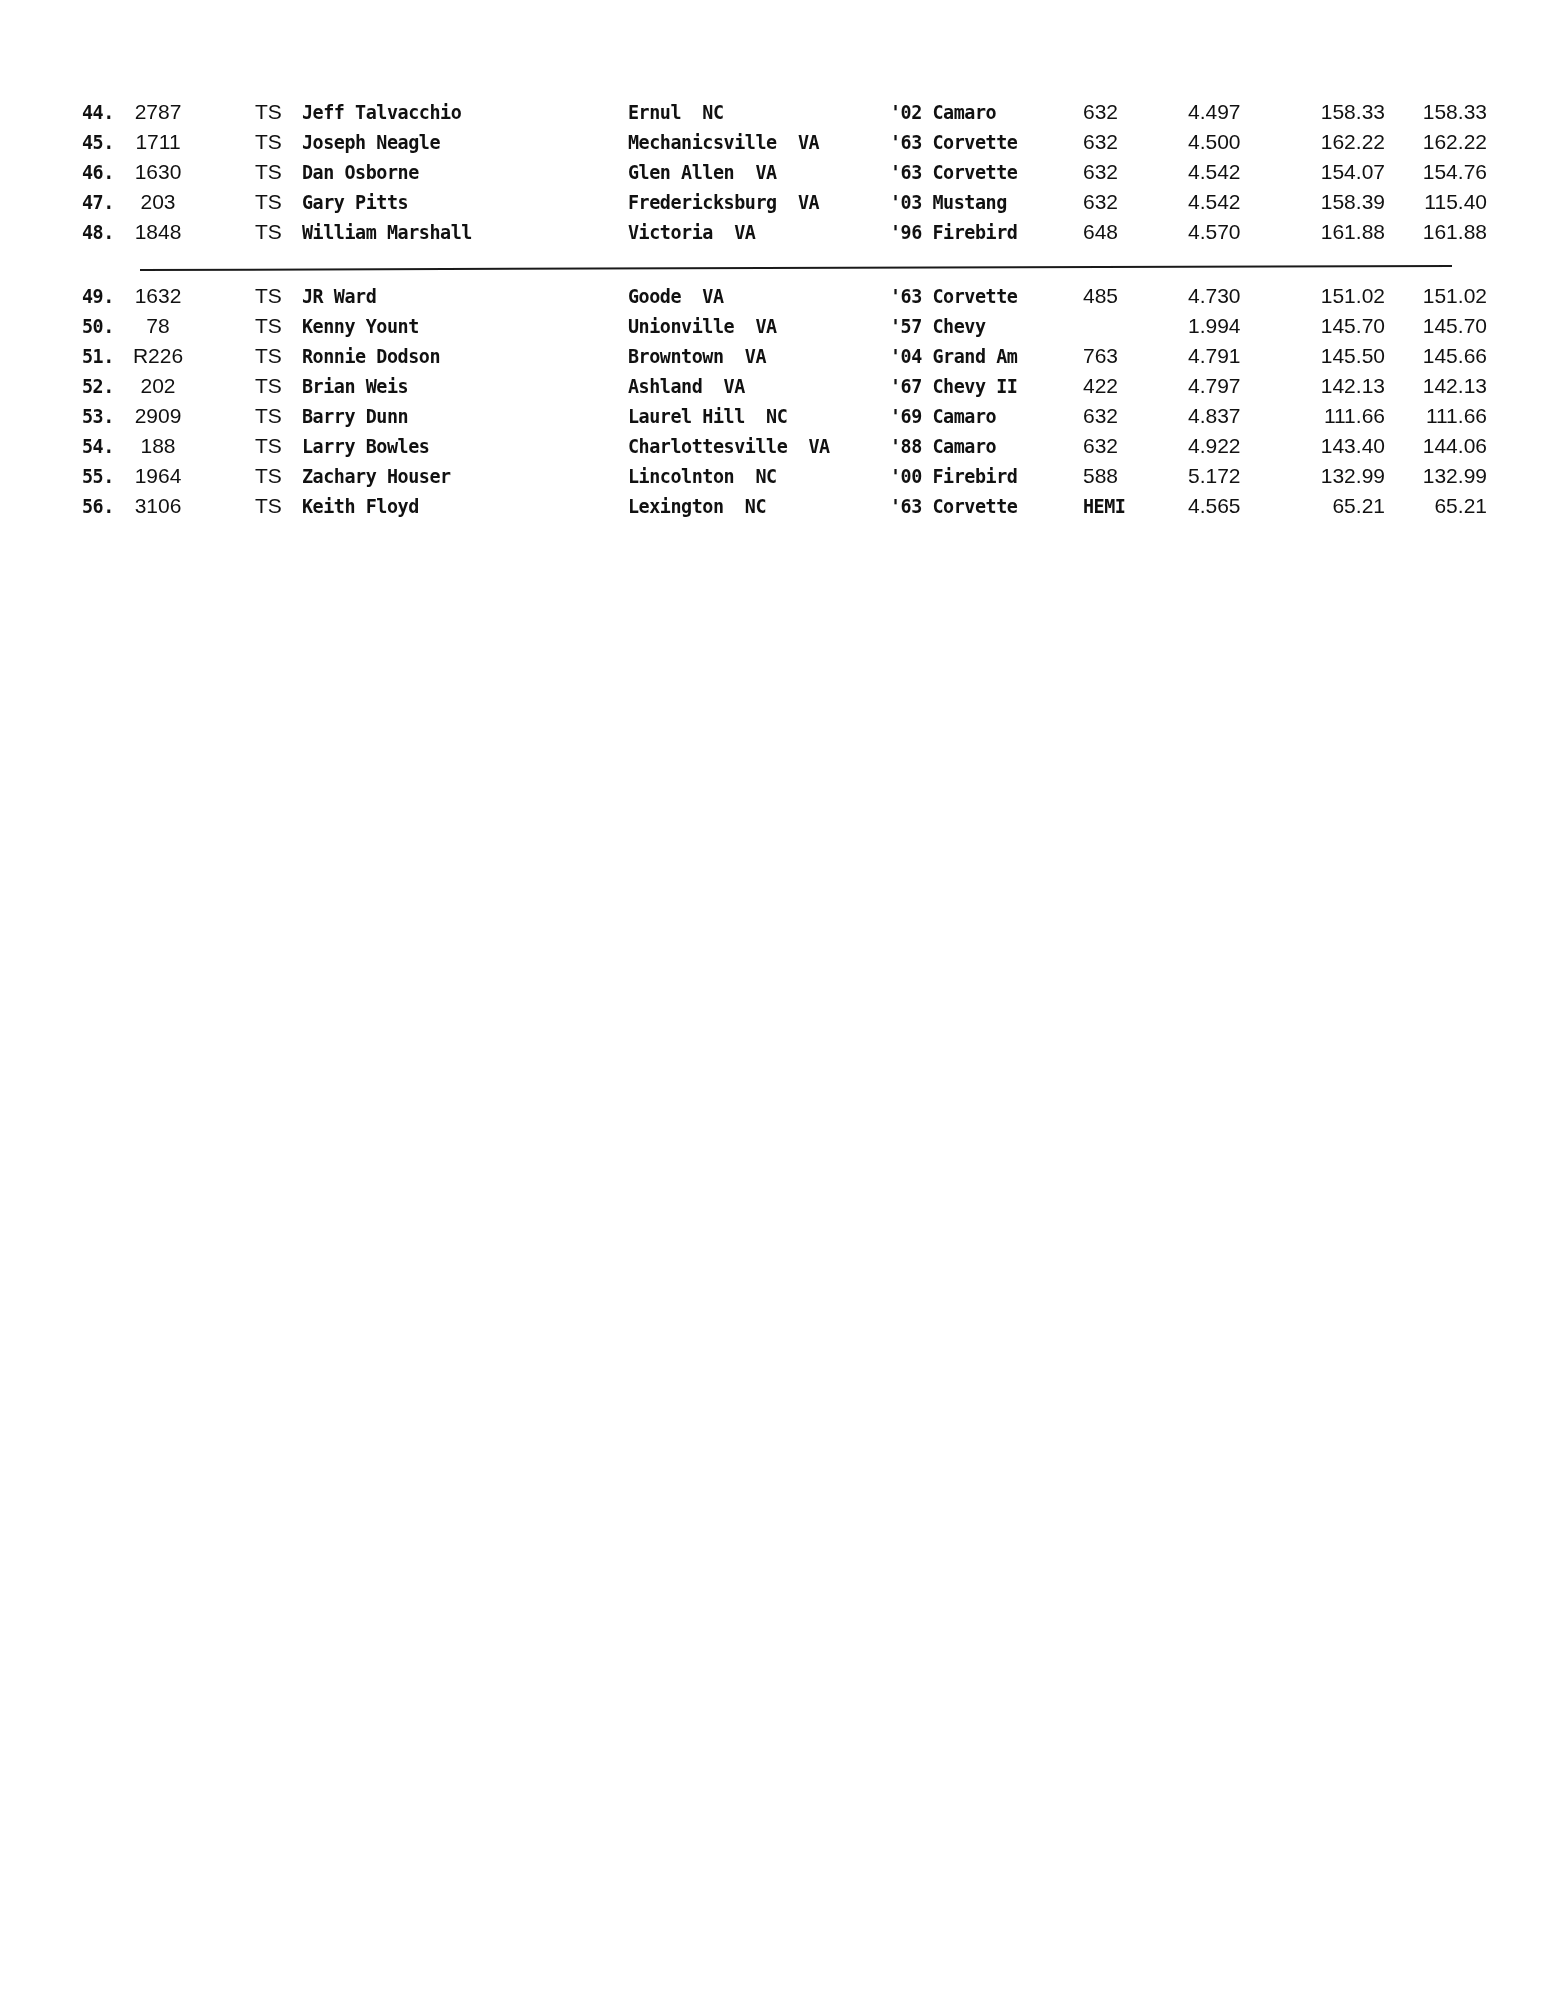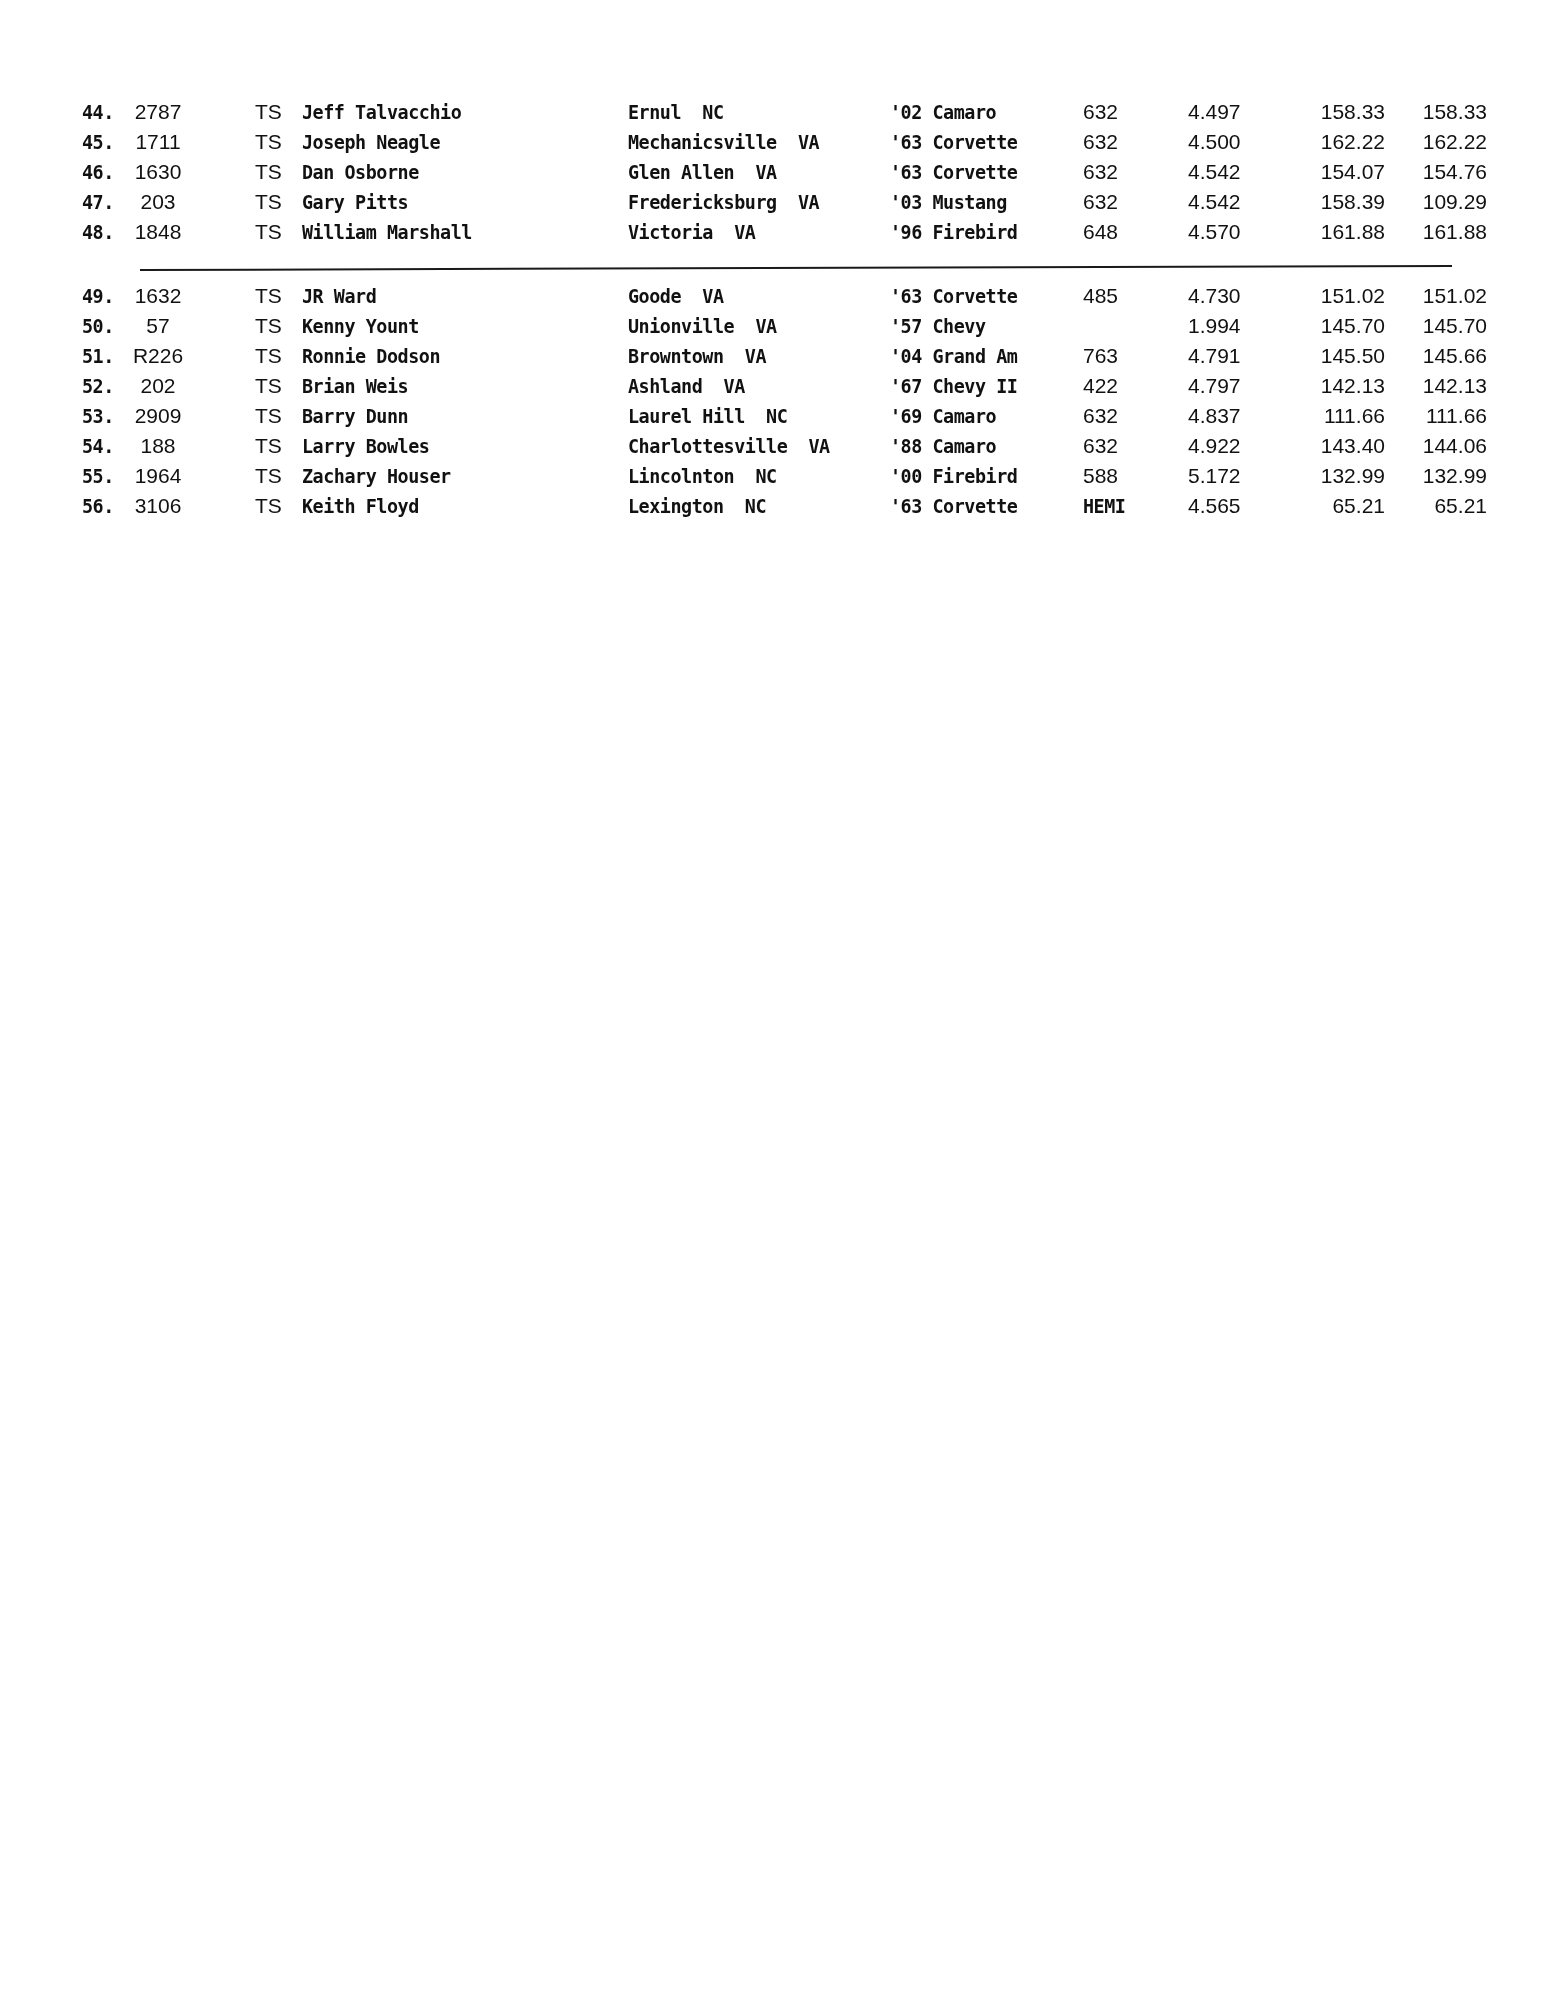--- a/index.html
+++ b/index.html
@@ -112,21 +112,21 @@
   <div class="row" style="top:187px">
     <span class="cell mono pos">47.</span>
     <span class="cell sans num">203</span>
     <span class="cell sans cls">TS</span>
     <span class="cell mono name">Gary Pitts</span>
     <span class="cell mono city">Fredericksburg  VA</span>
     <span class="cell mono car">'03 Mustang</span>
     <span class="cell sans eng">632</span>
     <span class="cell sans et">4.542</span>
     <span class="cell sans mph">158.39</span>
-    <span class="cell sans best">109.29</span>
+    <span class="cell sans best">115.40</span>
   </div>
   <div class="row" style="top:217px">
     <span class="cell mono pos">48.</span>
     <span class="cell sans num">1848</span>
     <span class="cell sans cls">TS</span>
     <span class="cell mono name">William Marshall</span>
     <span class="cell mono city">Victoria  VA</span>
     <span class="cell mono car">'96 Firebird</span>
     <span class="cell sans eng">648</span>
     <span class="cell sans et">4.570</span>
@@ -143,21 +143,21 @@
     <span class="cell mono name">JR Ward</span>
     <span class="cell mono city">Goode  VA</span>
     <span class="cell mono car">'63 Corvette</span>
     <span class="cell sans eng">485</span>
     <span class="cell sans et">4.730</span>
     <span class="cell sans mph">151.02</span>
     <span class="cell sans best">151.02</span>
   </div>
   <div class="row" style="top:311px">
     <span class="cell mono pos">50.</span>
-    <span class="cell sans num">57</span>
+    <span class="cell sans num">78</span>
     <span class="cell sans cls">TS</span>
     <span class="cell mono name">Kenny Yount</span>
     <span class="cell mono city">Unionville  VA</span>
     <span class="cell mono car">'57 Chevy</span>
     <span class="cell sans eng"></span>
     <span class="cell sans et">1.994</span>
     <span class="cell sans mph">145.70</span>
     <span class="cell sans best">145.70</span>
   </div>
   <div class="row" style="top:341px">

